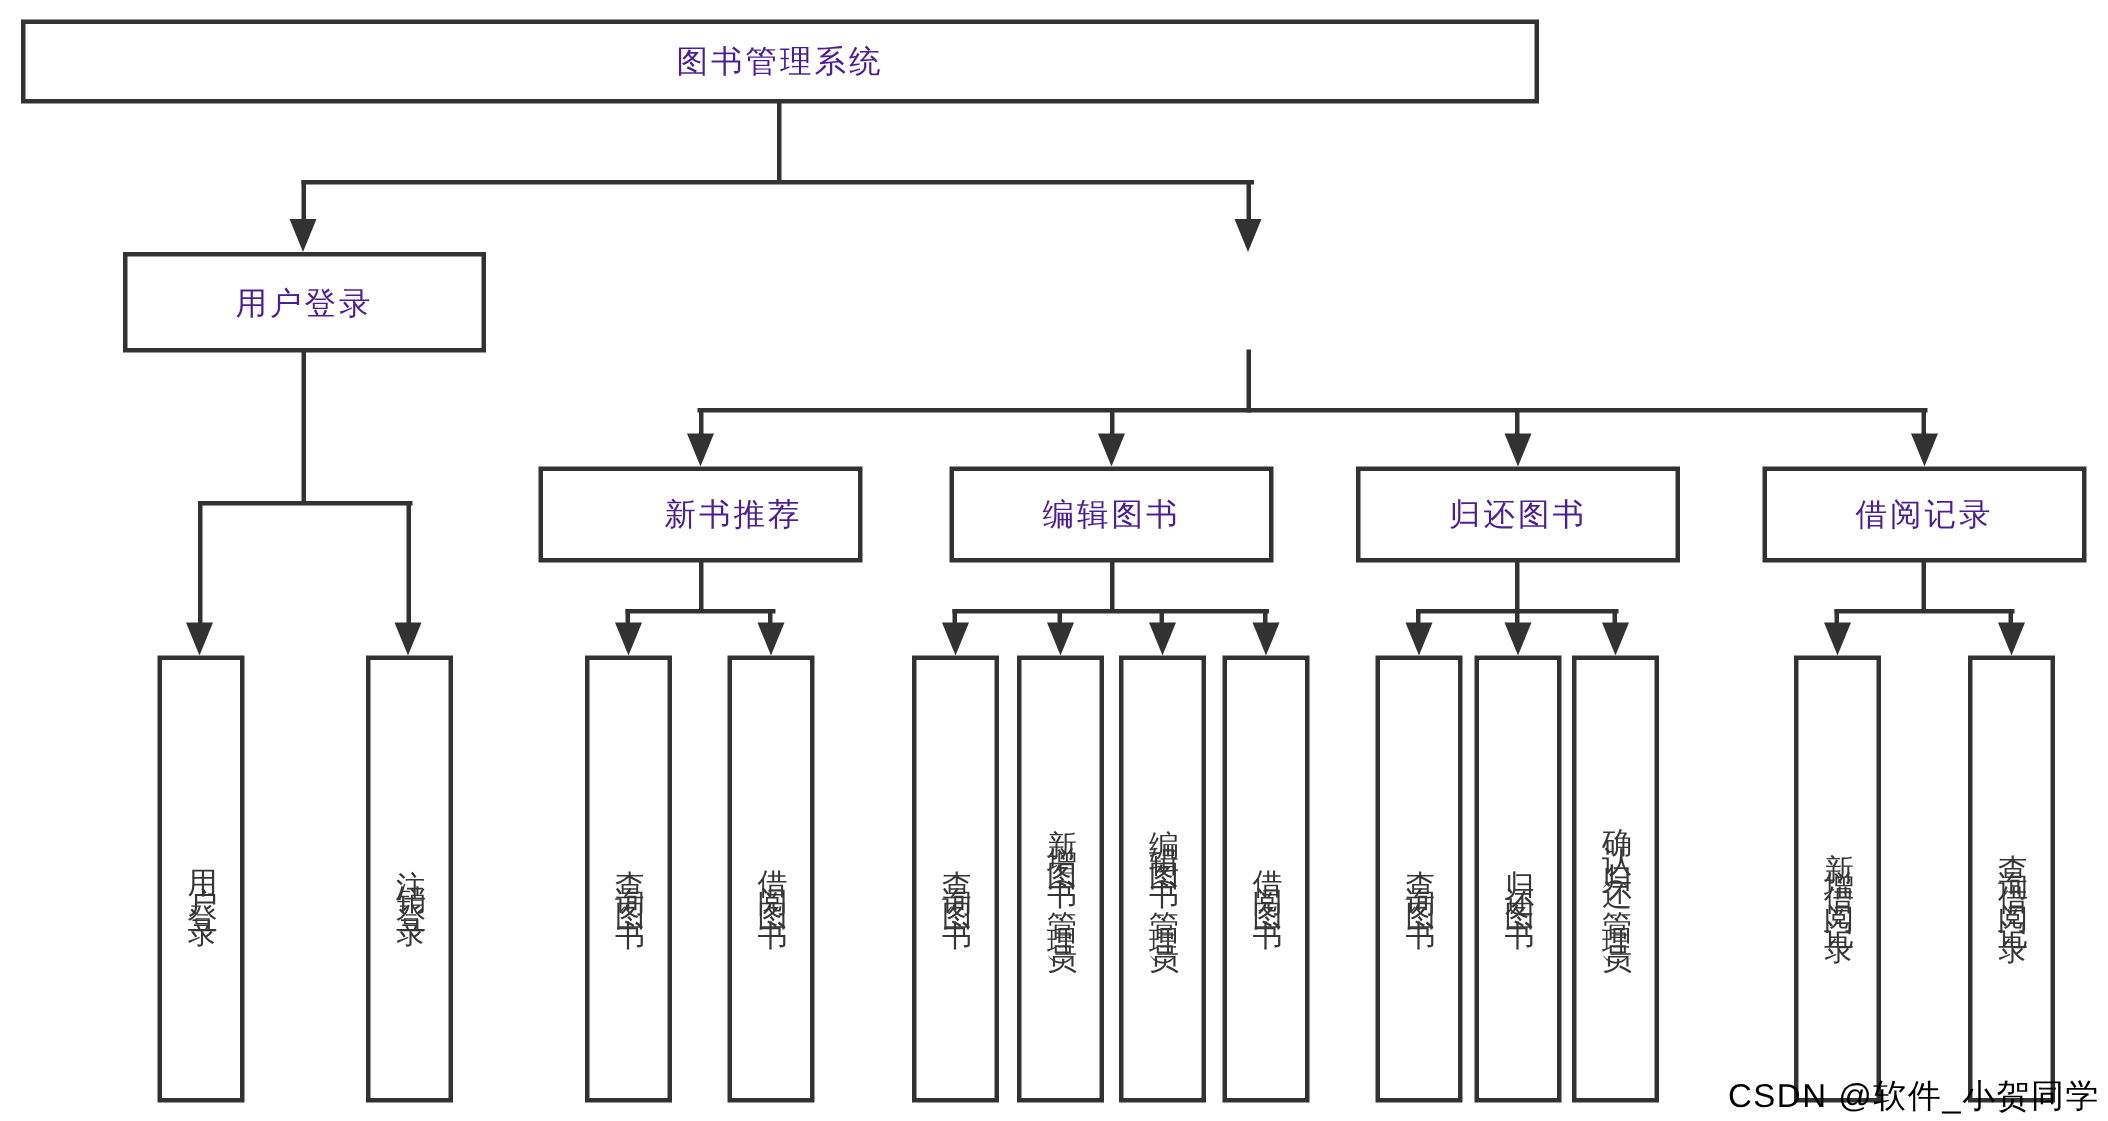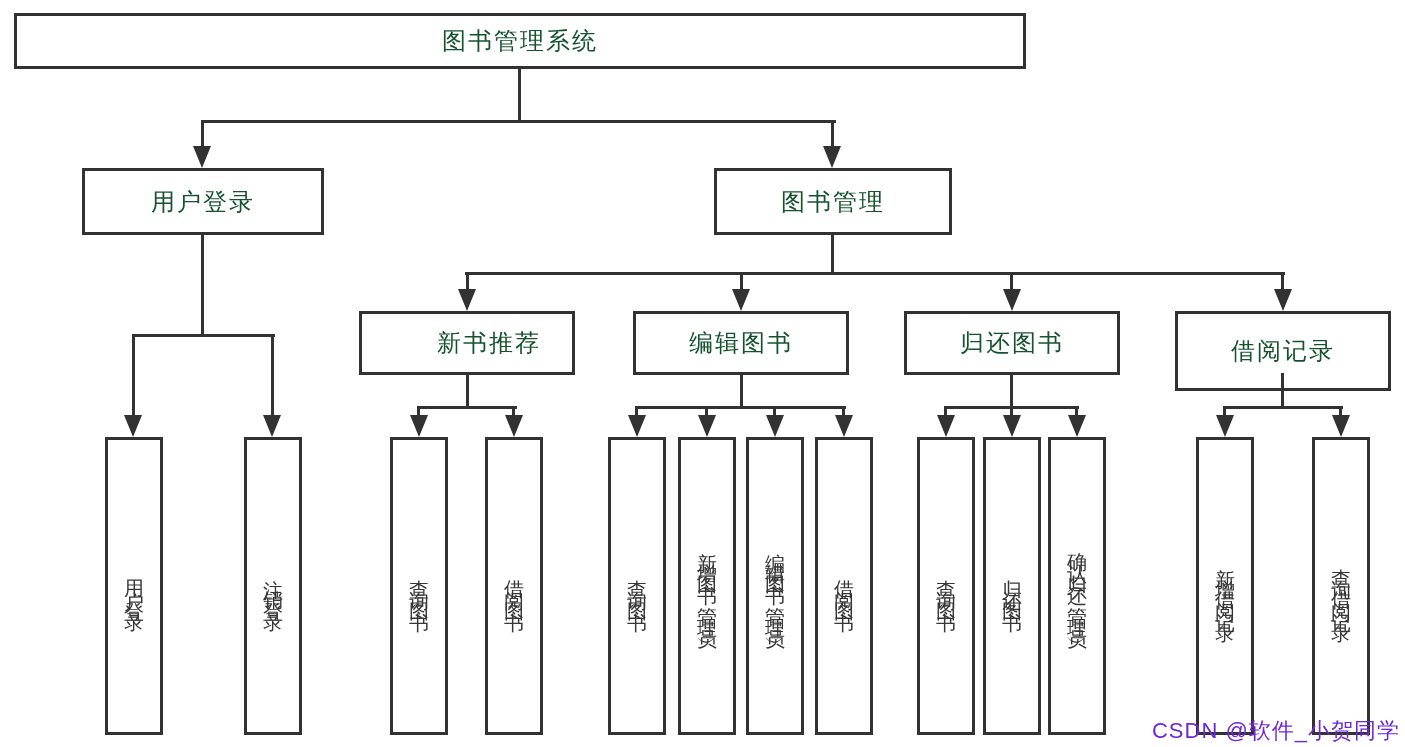--- a/index.html
+++ b/index.html
@@ -3,62 +3,59 @@
 <meta charset="utf-8">
 <style>
   html,body{margin:0;padding:0;background:#ffffff;}
   .stage{
     position:relative;width:1405px;height:747px;background:#ffffff;overflow:hidden;
     font-family:"Liberation Sans","DejaVu Sans",sans-serif;
   }
   .box{
     position:absolute;box-sizing:border-box;border:3px solid #323232;background:#ffffff;
     display:flex;align-items:center;justify-content:center;
-    font-size:24px;letter-spacing:2px;color:#14532d;white-space:nowrap;
+    font-size:21px;letter-spacing:2px;color:#4c1d95;white-space:nowrap;
   }
   .vbox{
     position:absolute;box-sizing:border-box;border:3px solid #323232;background:#ffffff;
     display:flex;align-items:center;justify-content:center;
   }
   .vbox .vtext{
     writing-mode:vertical-rl;text-orientation:mixed;
     font-size:20px;line-height:1.15;letter-spacing:11px;color:#363636;
   }
   .hline,.vline{position:absolute;background:#323232;}
   .arrow{
     position:absolute;width:0;height:0;
     border-left:9px solid transparent;border-right:9px solid transparent;
     border-top:22px solid #323232;
   }
   .watermark{
     position:absolute;top:716px;right:5px;z-index:5;
-    font-size:22px;color:#6d28d9;letter-spacing:1px;white-space:nowrap;
+    font-size:22px;color:#000000;letter-spacing:1px;white-space:nowrap;
   }
 </style>
 </head>
 <body>
 
 <div class="stage">
 
   <div class="box" style="left:14px;top:13px;width:1012px;height:56px;">
     <span>图书管理系统</span>
   </div>
 
   <div class="vline" style="left:518px;top:68px;width:3px;height:54px;"></div>
   <div class="hline" style="left:201px;top:120px;width:635px;height:3px;"></div>
   <div class="vline" style="left:201px;top:120px;width:3px;height:30px;"></div>
   <div class="arrow" style="left:193px;top:146px;"></div>
   <div class="vline" style="left:831px;top:120px;width:3px;height:30px;"></div>
   <div class="arrow" style="left:823px;top:146px;"></div>
 
   <div class="box" style="left:82px;top:168px;width:242px;height:67px;">
     <span>用户登录</span>
-  </div>
-  <div class="box" style="left:714px;top:168px;width:238px;height:67px;">
-    <span>图书管理</span>
   </div>
 
   <div class="vline" style="left:201px;top:233px;width:3px;height:103px;"></div>
   <div class="hline" style="left:132px;top:334px;width:143px;height:3px;"></div>
   <div class="vline" style="left:132px;top:334px;width:3px;height:85px;"></div>
   <div class="arrow" style="left:124px;top:415px;"></div>
   <div class="vline" style="left:271px;top:334px;width:3px;height:85px;"></div>
   <div class="arrow" style="left:263px;top:415px;"></div>
 
   <div class="vline" style="left:831px;top:233px;width:3px;height:42px;"></div>
@@ -74,21 +71,21 @@
 
   <div class="box" style="left:359px;top:311px;width:216px;height:64px;padding-left:44px;">
     <span>新书推荐</span>
   </div>
   <div class="box" style="left:633px;top:311px;width:216px;height:64px;">
     <span>编辑图书</span>
   </div>
   <div class="box" style="left:904px;top:311px;width:216px;height:64px;">
     <span>归还图书</span>
   </div>
-  <div class="box" style="left:1175px;top:311px;width:216px;height:80px;">
+  <div class="box" style="left:1175px;top:311px;width:216px;height:64px;">
     <span>借阅记录</span>
   </div>
 
   <div class="vline" style="left:466px;top:373px;width:3px;height:35px;"></div>
   <div class="hline" style="left:417px;top:406px;width:100px;height:3px;"></div>
   <div class="vline" style="left:417px;top:406px;width:3px;height:12px;"></div>
   <div class="arrow" style="left:410px;top:415px;"></div>
   <div class="vline" style="left:512px;top:406px;width:3px;height:12px;"></div>
   <div class="arrow" style="left:505px;top:415px;"></div>
 

